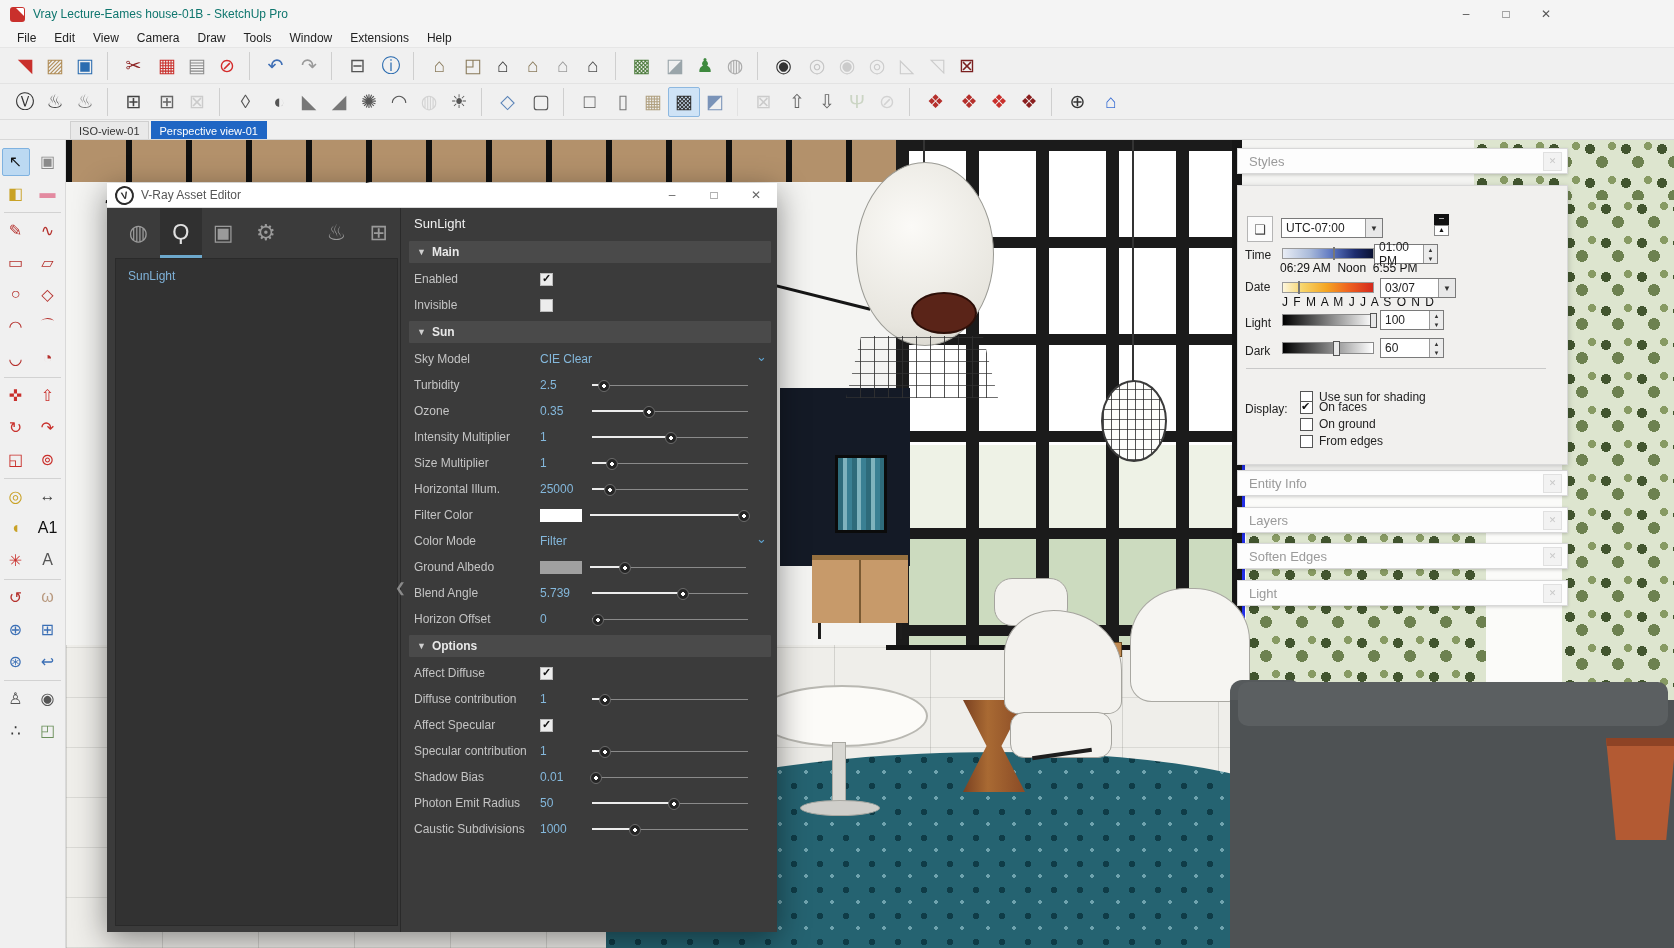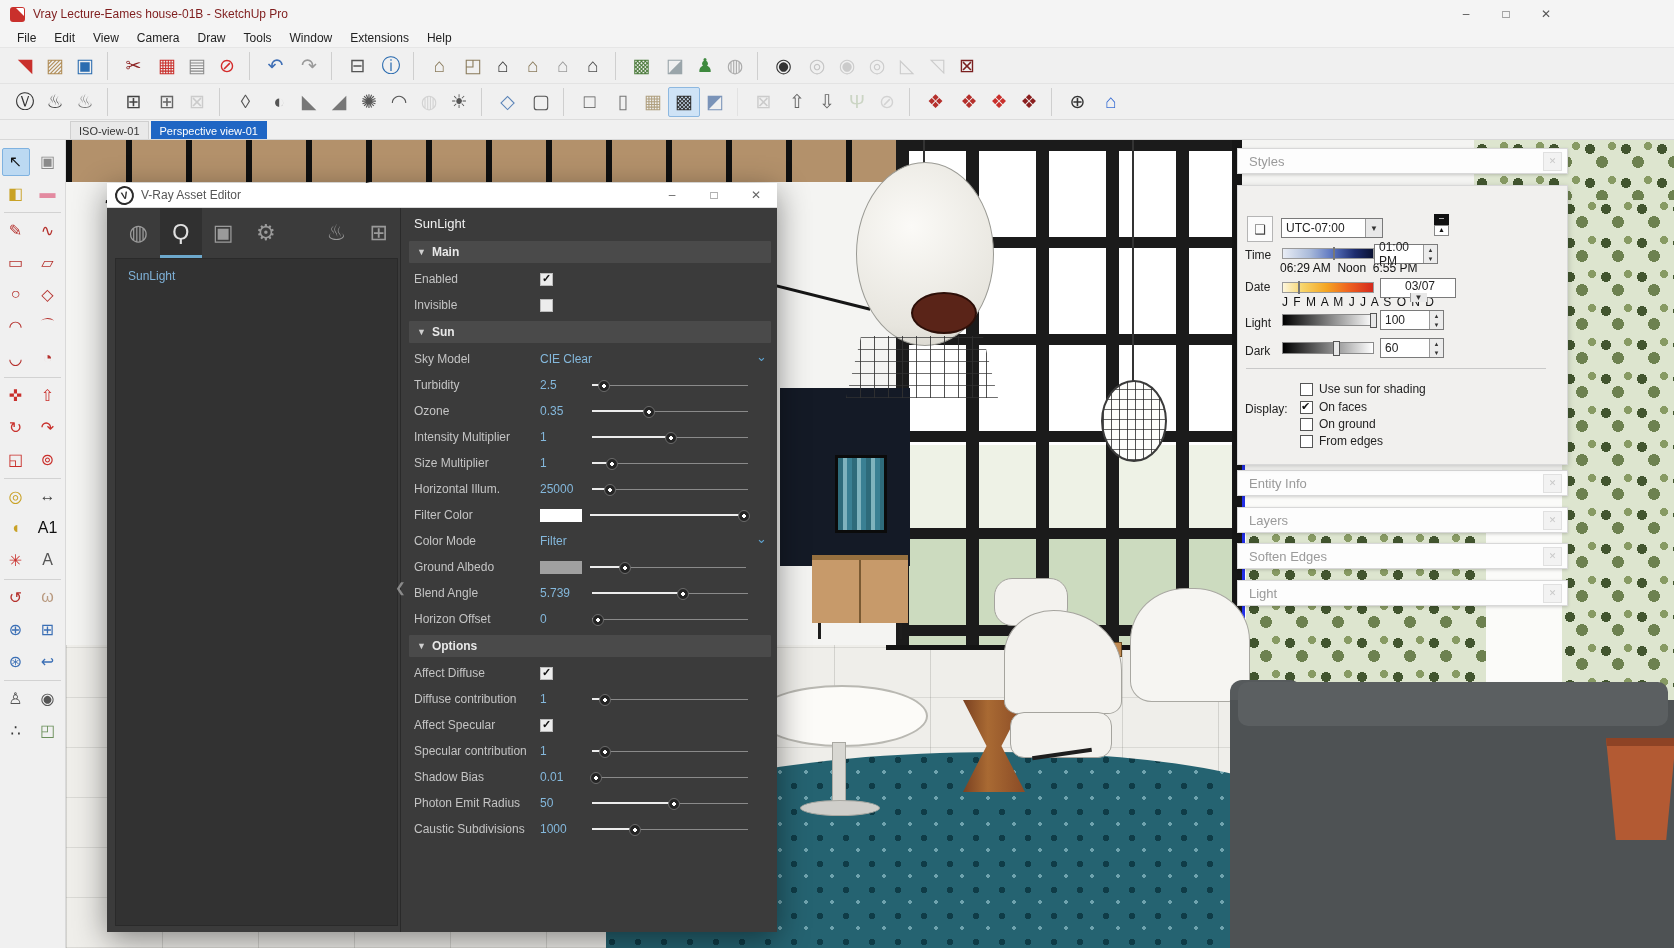--- a/index.html
+++ b/index.html
@@ -4,21 +4,21 @@
 <style>
   html,body{margin:0;padding:0;background:#888;}
   body{width:1674px;height:948px;overflow:hidden;font-family:"Liberation Sans",sans-serif;-webkit-font-smoothing:antialiased;}
   .app{position:relative;width:1674px;height:948px;background:#f0f0f0;overflow:hidden;}
   .abs{position:absolute;}
 
   
   .titlebar{position:absolute;left:0;top:0;width:100%;height:28px;background:#f4f4f4;border-bottom:1px solid #e2e2e2;display:flex;align-items:center;}
   .sulogo{width:15px;height:15px;margin:0 8px 0 10px;background:#c9302c;border-radius:3px;position:relative;}
   .sulogo::after{content:"";position:absolute;right:1px;top:1px;border:4px solid #fff;border-left-color:transparent;border-bottom-color:transparent;border-radius:0 2px 0 0;}
-  .titletext{font-size:12px;color:#7f1d1d;}
+  .titletext{font-size:12px;color:#0f766e;}
   .wc{position:absolute;right:108px;top:0;height:28px;display:flex;}
   .wc span{width:40px;height:28px;display:flex;align-items:center;justify-content:center;color:#555;font-size:12px;}
   .menubar{position:absolute;left:0;top:28px;width:100%;height:20px;background:#f4f4f4;display:flex;align-items:center;padding-left:8px;box-sizing:border-box;border-bottom:1px solid #e6e6e6;}
   .menubar .mi{font-size:12px;color:#222;padding:0 9px;height:100%;display:flex;align-items:center;}
 
   
   .tb{position:absolute;left:0;width:100%;height:36px;background:#f0f0f0;display:flex;align-items:center;padding-left:10px;box-sizing:border-box;}
   .tb1{top:48px;border-bottom:1px solid #e3e3e3;}
   .tb2{top:84px;border-bottom:1px solid #dcdcdc;}
   .ticon{width:30px;height:28px;display:flex;align-items:center;justify-content:center;font-size:19px;color:var(--c,#444);flex:0 0 auto;}
@@ -154,21 +154,21 @@
   .spin{position:absolute;display:flex;background:#fff;border:1px solid #7a7a7a;height:20px;box-sizing:border-box;}
   .spin .sval{flex:1;padding-left:4px;font-size:12px;display:flex;align-items:center;}
   .spin .sarr{width:13px;display:flex;flex-direction:column;border-left:1px solid #9a9a9a;}
   .spin .sarr span{flex:1;font-size:6px;display:flex;align-items:center;justify-content:center;background:#ececec;color:#333;}
   .gslider{position:absolute;height:12px;background:linear-gradient(90deg,#000,#fff);border:1px solid #8a8a8a;box-sizing:border-box;}
   .gslider .gknob{position:absolute;top:-2px;left:var(--pos,50%);width:7px;height:15px;background:#e8e8e8;border:1px solid #555;box-sizing:border-box;}
   .sp-sep{position:absolute;left:8px;width:300px;border-top:1px solid #c9c9c9;}
   .wcheck{display:flex;align-items:center;gap:6px;}
   .wcheck .box{width:13px;height:13px;background:#fff;border:1px solid #555;box-sizing:border-box;position:relative;flex:0 0 auto;}
   .wcheck.checked .box::after{content:"✔";position:absolute;left:0px;top:-2px;font-size:11px;color:#111;}
-  .sp-usesun{position:absolute;left:62px;top:196px;}
+  .sp-usesun{position:absolute;left:62px;top:204px;}
   .sp-display{position:absolute;left:7px;top:216px;}
   .sp-opts{position:absolute;left:62px;top:214px;display:flex;flex-direction:column;gap:3px;}
 </style>
 </head>
 <body>
 
 <div class="app">
 
   <div class="titlebar">
     <div class="sulogo"></div>
@@ -906,21 +906,21 @@
           <span>▲</span>
           <span>▼</span>
         </span>
     </div>
 
     <div class="sp-lab" style="top:94px;">Date</div>
     <div class="gradbar g-date">
         <span class="notch" style="left:17%;"></span>
       </div>
     <div class="ticks" style="left:44px;top:109px;letter-spacing:1px;">J F M A M J J A S O N D</div>
-    <div class="sp-dd" style="left:142px;top:92px;width:76px;flex-direction:column;">
+    <div class="sp-dd" style="left:142px;top:92px;width:76px;">
       <span class="ddval">03/07</span>
       <span class="ddbtn">▼</span>
     </div>
 
     <div class="sp-lab" style="top:130px;">Light</div>
     <div class="gslider" style="left:44px;top:128px;width:92px;--pos:97%;">
         <span class="gknob"></span>
       </div>
     <div class="spin" style="left:142px;top:124px;width:64px;">
       <span class="sval">100</span>

